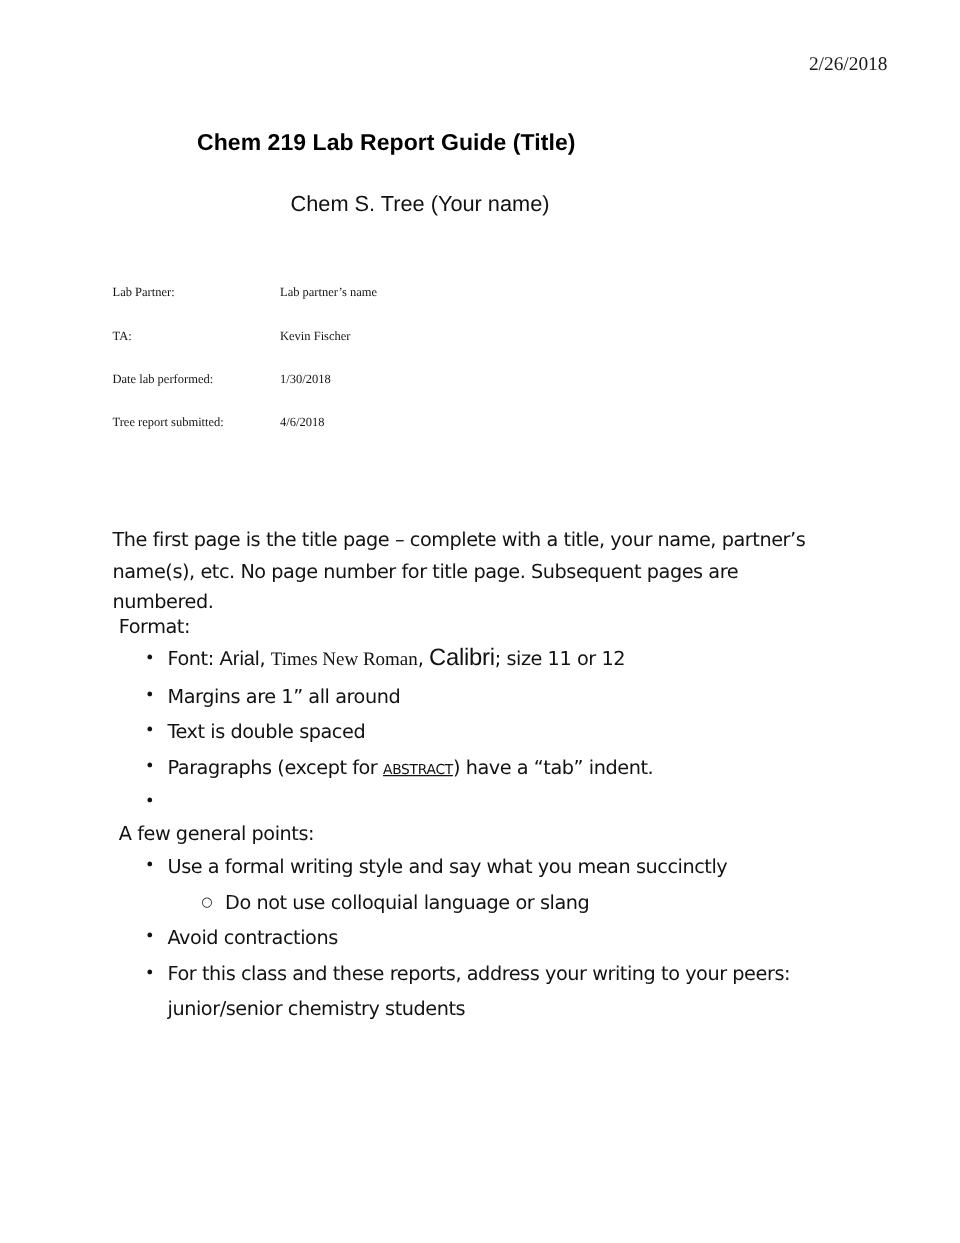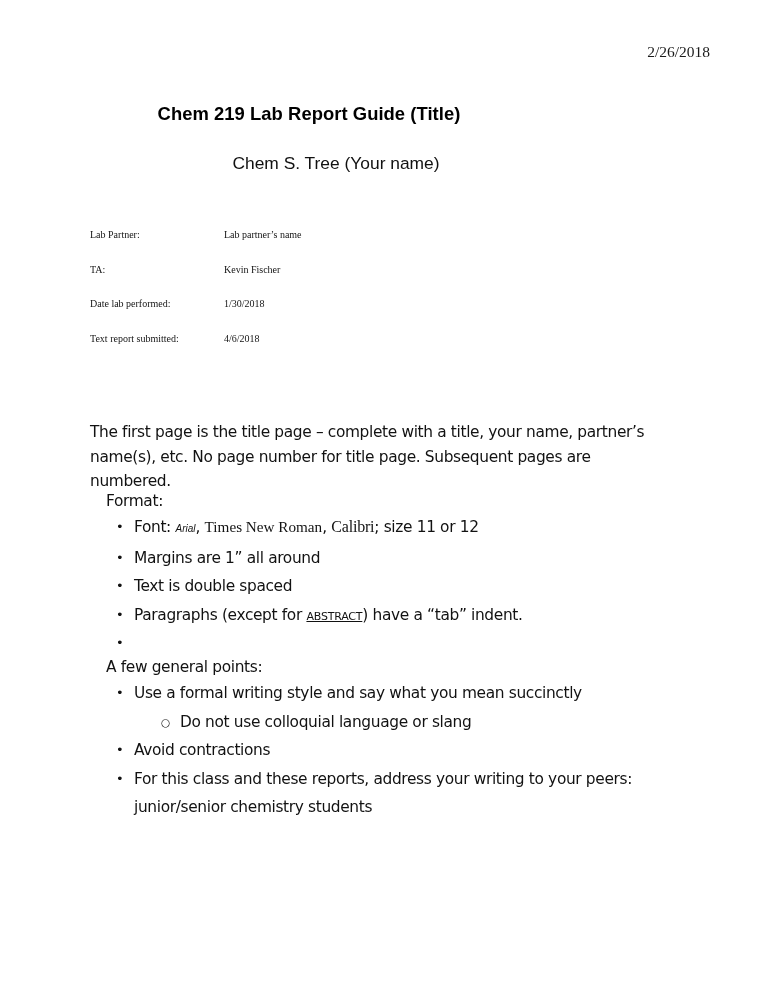--- a/index.html
+++ b/index.html
@@ -108,21 +108,21 @@
   .section {
     position: absolute;
     left: 90px;
     width: 570px;
   }
   .section-format { top: 489px; }
   .section-general { top: 655px; }
 
   .section-heading {
     line-height: 24px;
-    margin: 0 0 0 16px;
+    margin: 0 0 0 5px;
     white-space: nowrap;
   }
 
   ul.bullets {
     list-style: none;
     margin: 0;
     padding: 0;
   }
   ul.bullets > li {
     position: relative;
@@ -151,32 +151,31 @@
     left: 27px;
     top: 0;
     line-height: 28.6px;
     font-size: 10.5px;
   }
 
   
   .f-arial {
     font-family: "Liberation Sans", "DejaVu Sans", sans-serif;
     letter-spacing: 0;
-    font-size: 10px;
-    font-style: italic;
+    font-size: 16px;
   }
   .f-times {
     font-family: "Liberation Serif", "DejaVu Serif", serif;
     letter-spacing: 0;
     font-size: 15.2px;
   }
   .f-calibri {
-    font-family: Liberation Serif, serif;
+    font-family: Liberation Sans, sans-serif;
     letter-spacing: -0.2px;
-    font-size: 16px;
+    font-size: 19px;
   }
   .smallcaps {
     font-variant: small-caps;
     text-transform: lowercase;
     font-size: 16.4px;
     letter-spacing: -0.2px;
     text-decoration: underline;
   }
 </style>
 </head>
@@ -196,21 +195,21 @@
     </div>
     <div class="meta-row">
       <span class="meta-label">TA:</span>
       <span class="meta-value">Kevin Fischer</span>
     </div>
     <div class="meta-row">
       <span class="meta-label">Date lab performed:</span>
       <span class="meta-value">1/30/2018</span>
     </div>
     <div class="meta-row">
-      <span class="meta-label">Text report submitted:</span>
+      <span class="meta-label">Tree report submitted:</span>
       <span class="meta-value">4/6/2018</span>
     </div>
   </div>
 
   <p class="para-intro body-font">The first page is the title page – complete with a title, your name, partner’s name(s), etc. No page number for title page. Subsequent pages are numbered.</p>
 
   <div class="section section-format body-font">
     <div class="section-heading">Format:</div>
     <ul class="bullets">
       <li>

